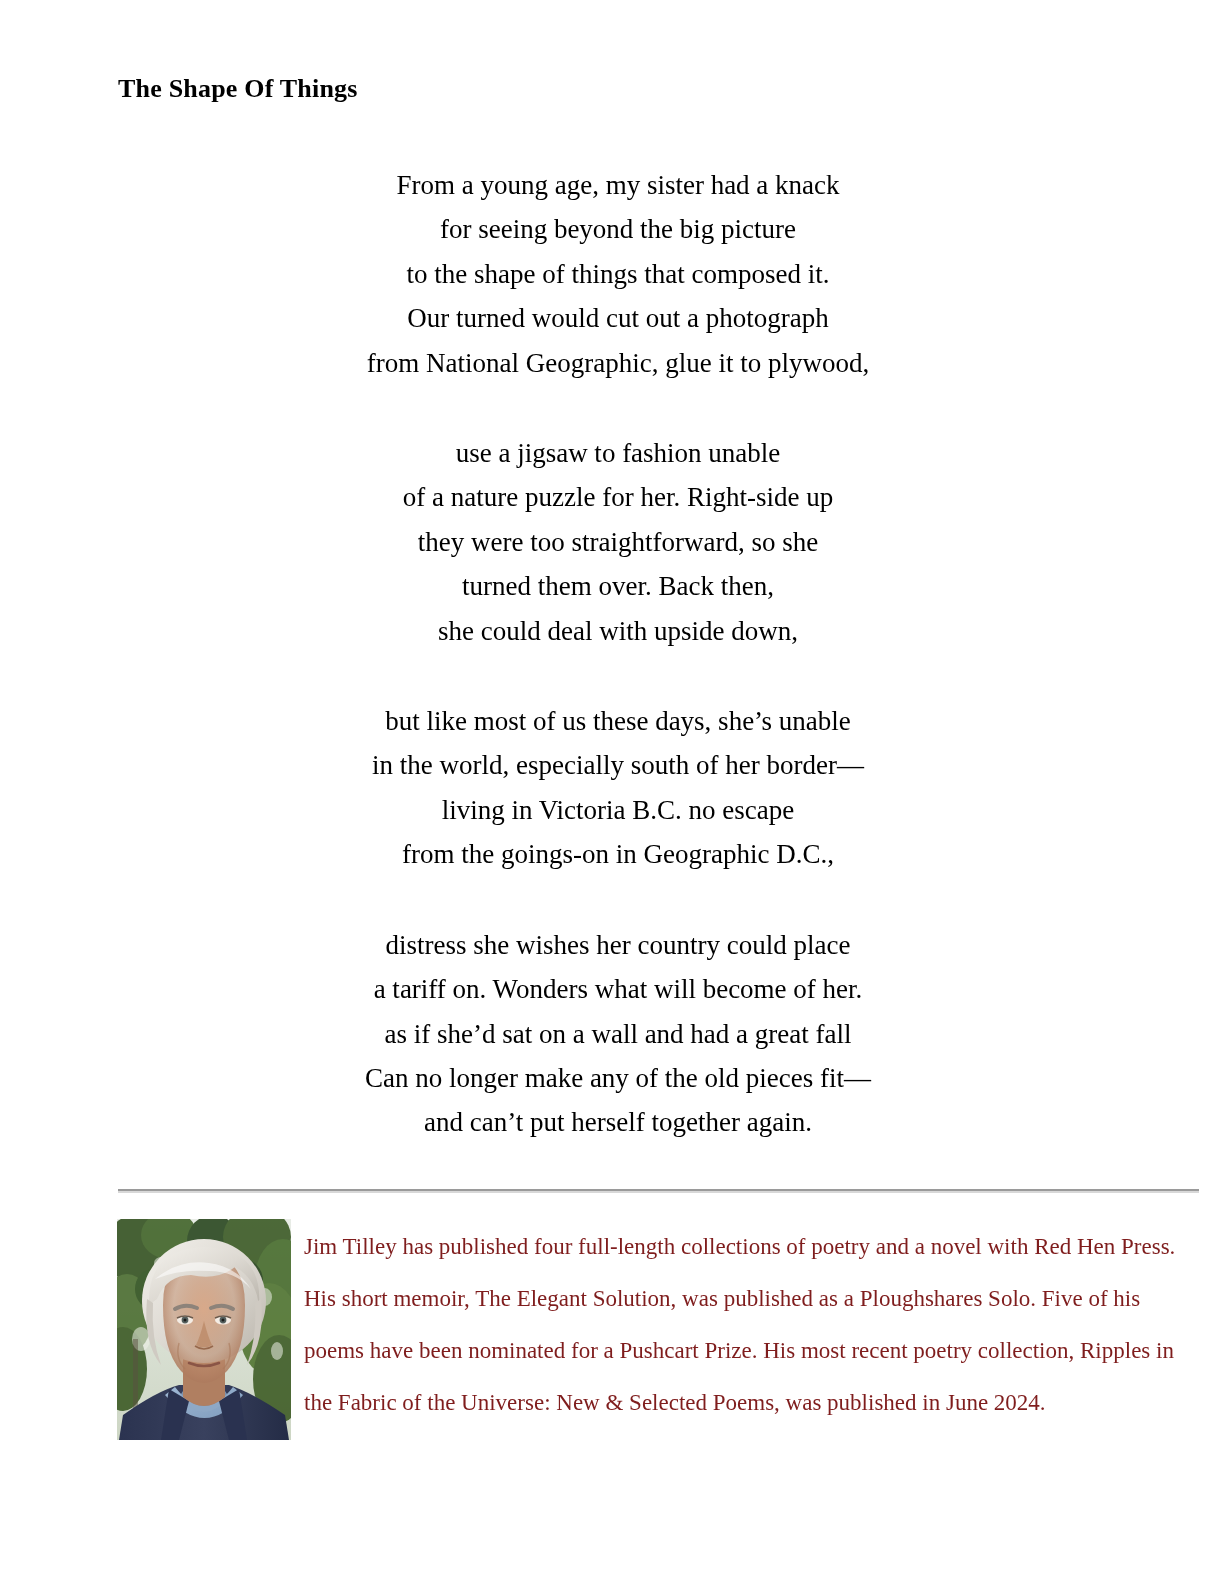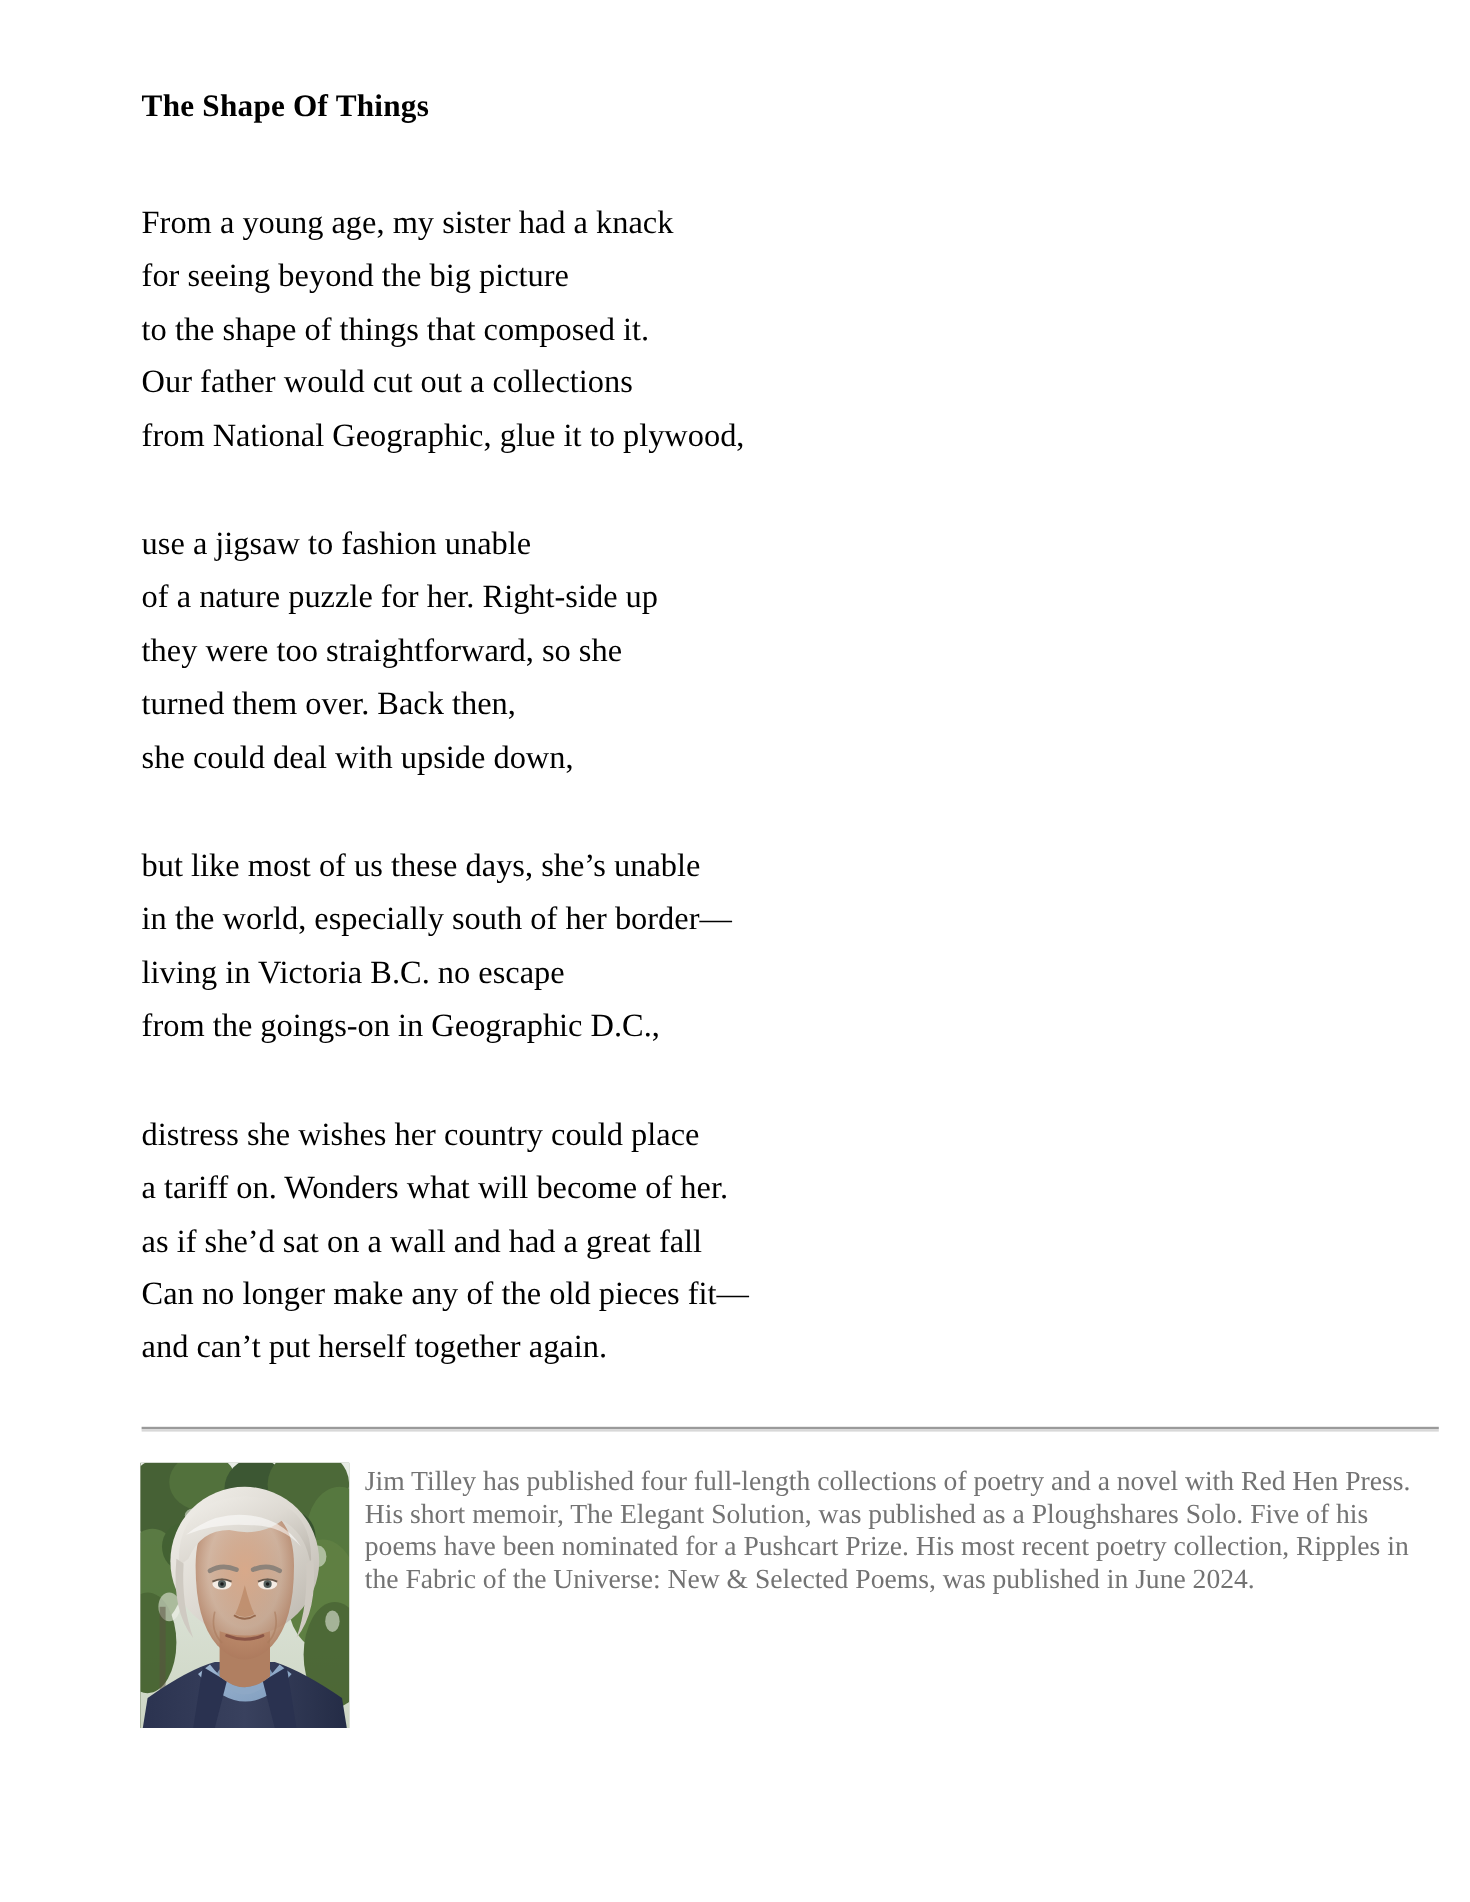--- a/index.html
+++ b/index.html
@@ -35,20 +35,21 @@
     white-space: nowrap;
   }
   .poem-body {
     position: absolute;
     left: 72px;
     top: 163px;
     width: 1000px;
   }
   .stanza {
     margin: 0 0 46px 0;
+    text-align: center;
   }
   .stanza:last-child {
     margin-bottom: 0;
   }
   .poem-line {
     font-size: 27px;
     line-height: 44.4px;
     color: #000000;
     white-space: pre;
   }
@@ -86,39 +87,39 @@
     display: block;
     width: 174px;
     height: 221px;
   }
   .bio-text {
     position: absolute;
     left: 187px;
     top: 2px;
     width: 880px;
     font-size: 23px;
-    line-height: 27px;
-    color: #737373;
+    line-height: 52px;
+    color: #7f1d1d;
     text-align: left;
   }
 </style>
 </head>
 <body>
 
 <div class="page">
 
   <div class="poem-title">The Shape Of Things</div>
 
   <div class="poem-body">
 
     <div class="stanza">
       <div class="poem-line">From a young age, my sister had a knack</div>
       <div class="poem-line">for seeing beyond the big picture</div>
       <div class="poem-line">to the shape of things that composed it.</div>
-      <div class="poem-line">Our father would cut out a collections</div>
+      <div class="poem-line">Our turned would cut out a photograph</div>
       <div class="poem-line">from National Geographic, glue it to plywood,</div>
     </div>
 
     <div class="stanza">
       <div class="poem-line">use a jigsaw to fashion unable</div>
       <div class="poem-line">of a nature puzzle for her. Right-side up</div>
       <div class="poem-line">they were too straightforward, so she</div>
       <div class="poem-line">turned them over. Back then,</div>
       <div class="poem-line">she could deal with upside down,</div>
     </div>

